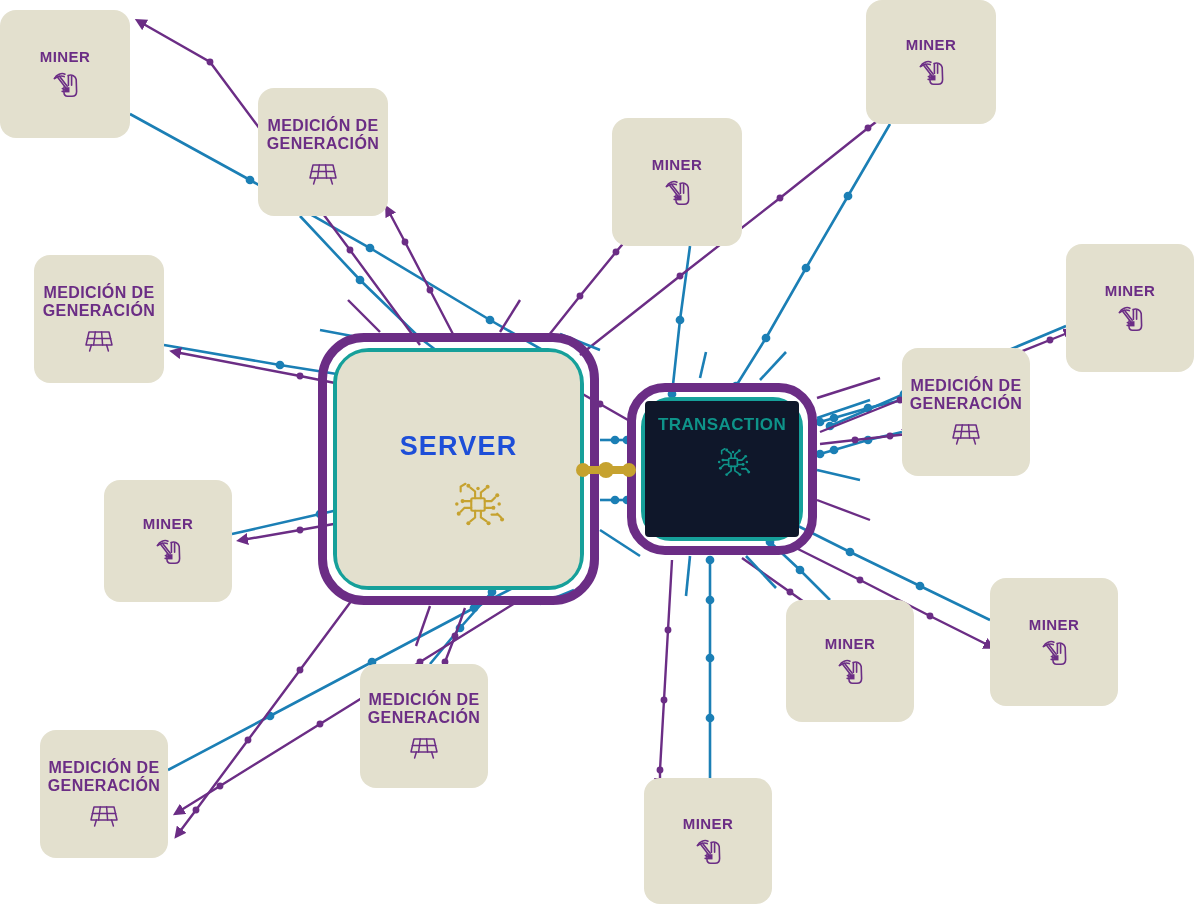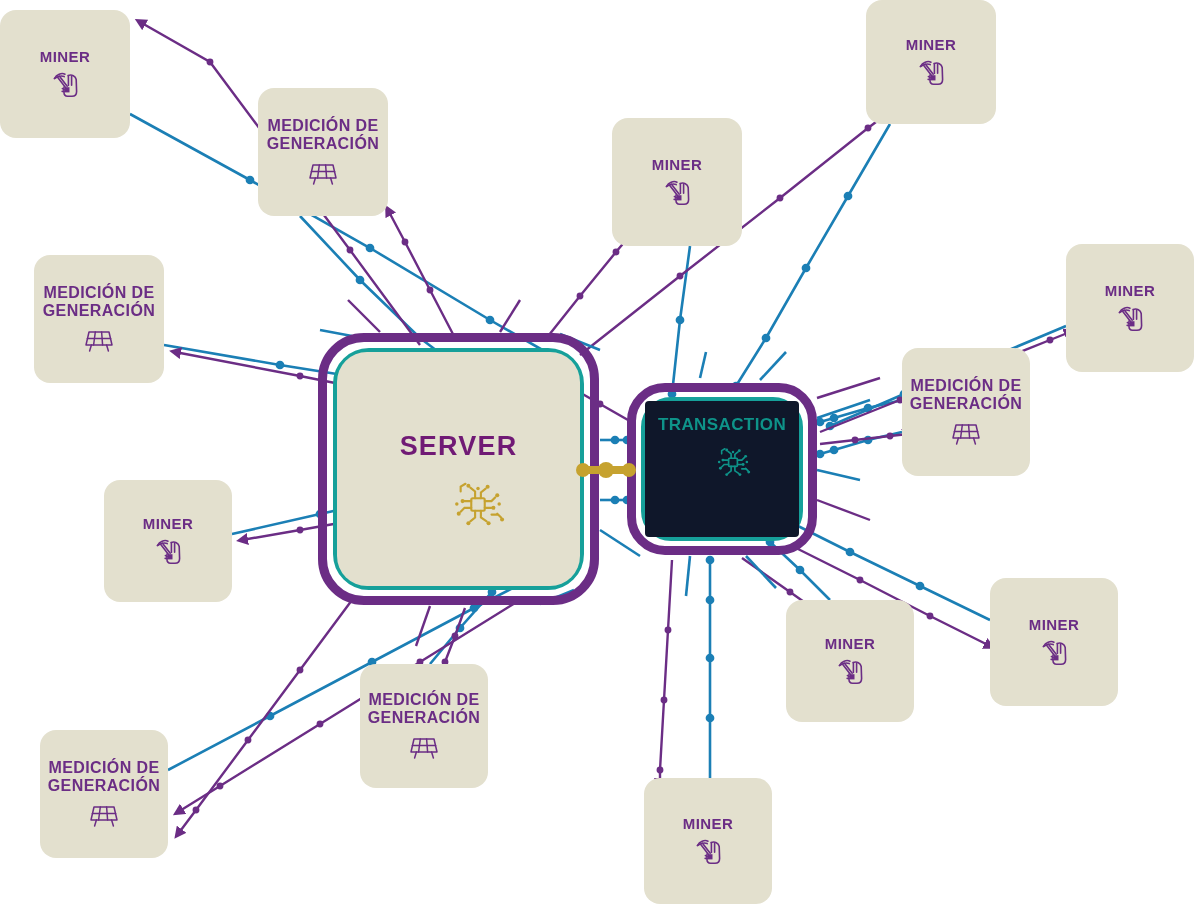--- a/index.html
+++ b/index.html
@@ -85,21 +85,21 @@
     bottom: 10px;
     box-sizing: border-box;
     background: #E3E0CE;
     border-radius: 30px;
     display: flex;
     flex-direction: column;
     align-items: center;
     justify-content: center;
   }
   #server-title {
-    color: #701a75;
+    color: #1d4ed8;
     font-size: 27px;
     font-weight: bold;
     letter-spacing: 1.2px;
     margin-top: 22px;
   }
   #server-chip {
     margin-top: 16px;
     margin-left: 38px;
     width: 58px;
     height: 52px;

